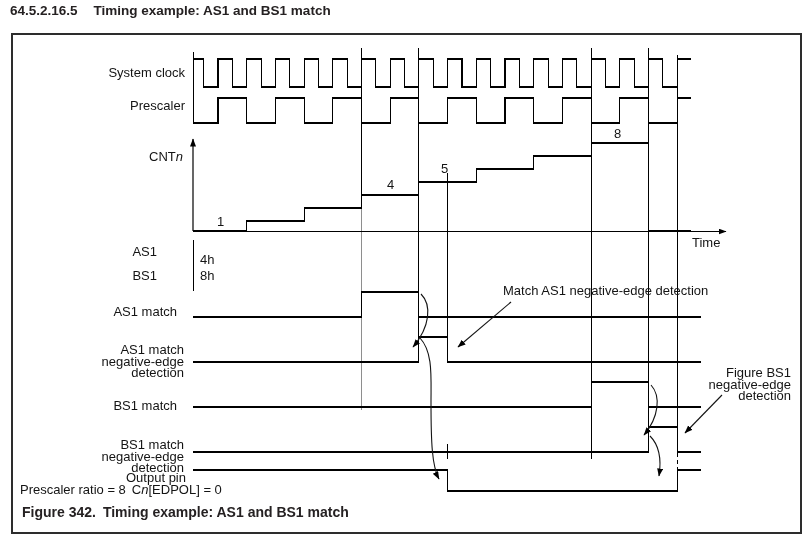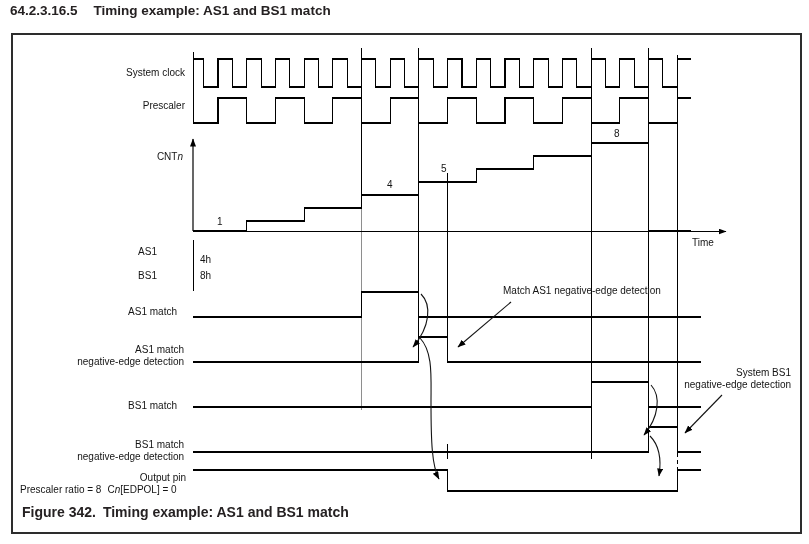--- a/index.html
+++ b/index.html
@@ -3,42 +3,42 @@
 <meta charset="utf-8">
 <style>
   html,body{margin:0;padding:0;background:#ffffff}
   #page{position:relative;width:809px;height:544px;background:#fff;
         font-family:"Liberation Sans","DejaVu Sans",sans-serif;color:#161616;overflow:hidden}
   .ttl{position:absolute;left:10px;top:3px;font-size:13.5px;font-weight:bold;color:#252122;white-space:nowrap}
   .ttl .num{display:inline-block;margin-right:16px}
   .figbox{position:absolute;left:11px;top:33px;width:791px;height:501px;
           border:2px solid #2d2d2d;box-sizing:border-box}
   #wave-svg{position:absolute;left:0;top:0}
-  .lbl{position:absolute;font-size:10px;line-height:11px;white-space:nowrap;color:#141414}
+  .lbl{position:absolute;font-size:13px;line-height:11px;white-space:nowrap;color:#141414}
   .r{text-align:right}
   .c{text-align:right}
   .two{white-space:normal;line-height:11.5px}
   .it{font-style:italic}
   .cap{position:absolute;left:22px;top:504px;font-size:14px;font-weight:bold;color:#252122;white-space:nowrap}
   .cap .fig{margin-right:7px}
   .wf{fill:none;stroke:#000;stroke-width:1.1px}
   .cw{shape-rendering:crispEdges}
   .gd{stroke:#000;stroke-width:1px;shape-rendering:crispEdges}
   .gray{stroke:#8e8e8e}
   .dsh{stroke-dasharray:4 3}
   .ax{fill:none;stroke:#000;stroke-width:1.2px}
   .ar{fill:none;stroke:#141414;stroke-width:1.1px}
 </style>
 </head>
 <body>
 
 <div id="page">
 
   <div class="ttl">
-    <span class="num">64.2.3.16.5</span><span>Timing example: AS1 and BS1 match</span>
+    <span class="num">64.5.2.16.5</span><span>Timing example: AS1 and BS1 match</span>
   </div>
 
   <div class="figbox"></div>
 
   <svg id="wave-svg" width="809" height="544">
     <defs>
       <marker id="ah" viewBox="0 0 9 8" refX="7.5" refY="3" markerWidth="9" markerHeight="8" orient="auto" markerUnits="userSpaceOnUse">
         <path d="M0,0 L8,3 L0,6 Z" fill="#000"></path>
       </marker>
     </defs>
@@ -89,20 +89,20 @@
   <div class="lbl c two" style="left:72px;top:439px;width:112px"><span>BS1 match</span><br><span>negative-edge detection</span></div>
 
   <div class="lbl r" style="left:86px;top:472px;width:100px">Output pin</div>
 
   <div class="lbl" style="left:217px;top:216px">1</div>
   <div class="lbl" style="left:387px;top:179px">4</div>
   <div class="lbl" style="left:441px;top:163px">5</div>
   <div class="lbl" style="left:614px;top:128px">8</div>
 
   <div class="lbl" style="left:503px;top:285px">Match AS1 negative-edge detection</div>
-  <div class="lbl c two" style="left:683px;top:367px;width:108px"><span>System BS1</span><br><span>negative-edge detection</span></div>
+  <div class="lbl c two" style="left:683px;top:367px;width:108px"><span>Figure BS1</span><br><span>negative-edge detection</span></div>
   <div class="lbl" style="left:692px;top:237px">Time</div>
 
   <div class="lbl" style="left:20px;top:484px"><span>Prescaler ratio = 8</span><span style="margin-left:6px">C</span><span class="it">n</span><span>[EDPOL] = 0</span></div>
 
   <div class="cap"><span class="fig">Figure 342.</span><span>Timing example: AS1 and BS1 match</span></div>
 
 </div>
 
 </body></html>

